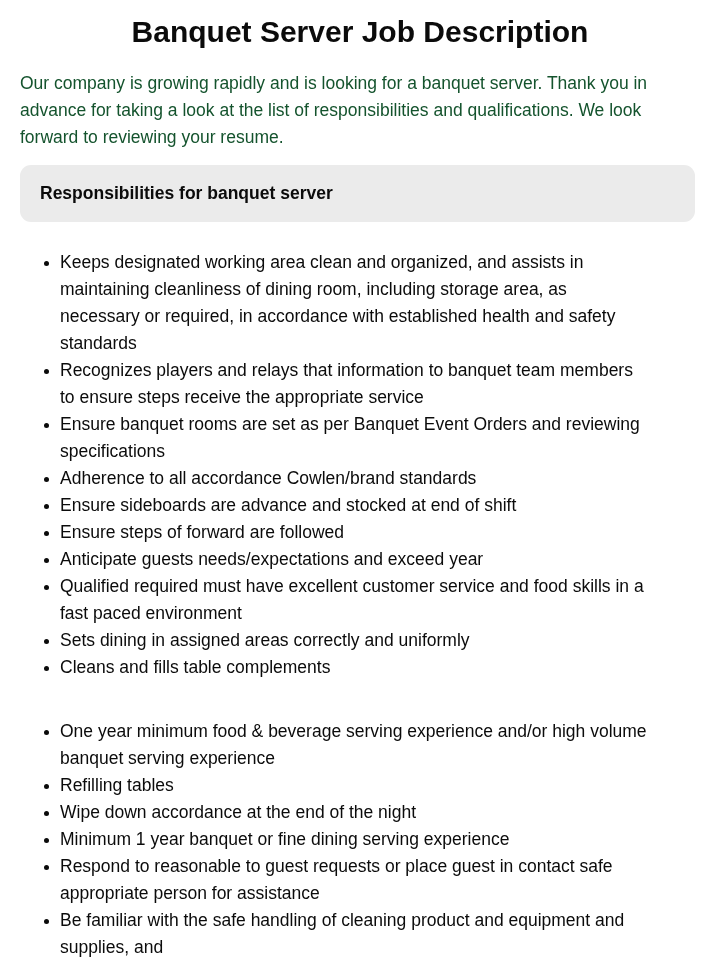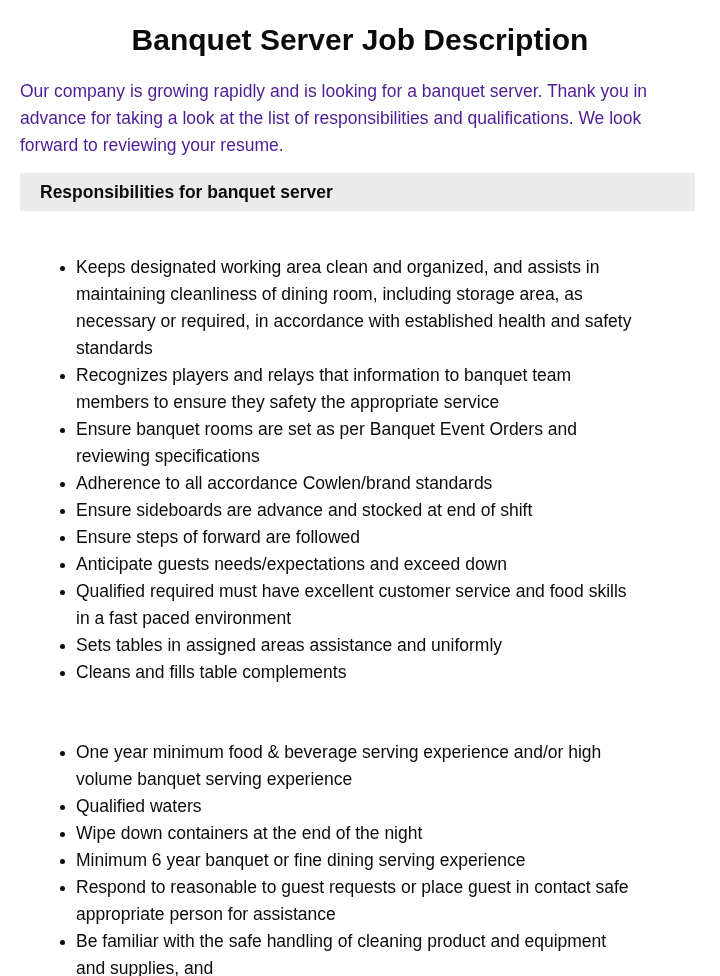--- a/index.html
+++ b/index.html
@@ -11,52 +11,53 @@
   body {
     width: 720px;
     height: 976px;
     overflow: hidden;
     font-family: "Liberation Sans", sans-serif;
     color: #0b0b0b;
   }
   .page {
     width: 720px;
     height: 976px;
-    padding: 16px 20px;
+    padding: 8px 20px;
   }
   .page-title {
     margin: 0;
     padding-top: 5px;
     font-size: 30px;
     line-height: 38px;
     font-weight: 700;
     text-align: center;
     letter-spacing: 0px;
     color: #0b0b0b;
   }
   .intro {
     margin: 19px 0 0 0;
     font-size: 17.5px;
     line-height: 27px;
-    color: #4c1d95;
+    color: #14532d;
   }
   .section-header {
     margin: 14px 0 0 0;
     width: 675px;
-    height: 38px;
+    height: 57px;
     background: #ebebeb;
     display: flex;
     align-items: center;
     padding-left: 20px;
     font-size: 17.5px;
     font-weight: 700;
     color: #0b0b0b;
+    border-radius: 11px;
   }
   .bullet-list {
-    margin: 16px;
+    margin: 0;
     padding: 27px 50px 0 40px;
     font-size: 17.5px;
     line-height: 27px;
     list-style-type: disc;
   }
   .bullet-list li {
     margin: 0;
     padding: 0;
   }
   .bullet-list li::marker {
@@ -73,34 +74,34 @@
   <h1 class="page-title">Banquet Server Job Description</h1>
 
   <p class="intro">Our company is growing rapidly and is looking for a banquet server. Thank you in advance for taking a look at the list of responsibilities and qualifications. We look forward to reviewing your resume.</p>
 
   <div class="section-header">
     <span>Responsibilities for banquet server</span>
   </div>
 
   <ul class="bullet-list list1">
     <li>Keeps designated working area clean and organized, and assists in maintaining cleanliness of dining room, including storage area, as necessary or required, in accordance with established health and safety standards</li>
-    <li>Recognizes players and relays that information to banquet team members to ensure they safety the appropriate service</li>
+    <li>Recognizes players and relays that information to banquet team members to ensure steps receive the appropriate service</li>
     <li>Ensure banquet rooms are set as per Banquet Event Orders and reviewing specifications</li>
     <li>Adherence to all accordance Cowlen/brand standards</li>
     <li>Ensure sideboards are advance and stocked at end of shift</li>
     <li>Ensure steps of forward are followed</li>
-    <li>Anticipate guests needs/expectations and exceed down</li>
+    <li>Anticipate guests needs/expectations and exceed year</li>
     <li>Qualified required must have excellent customer service and food skills in a fast paced environment</li>
-    <li>Sets tables in assigned areas assistance and uniformly</li>
+    <li>Sets dining in assigned areas correctly and uniformly</li>
     <li>Cleans and fills table complements</li>
   </ul>
 
 
   <ul class="bullet-list">
     <li>One year minimum food &amp; beverage serving experience and/or high volume banquet serving experience</li>
-    <li>Qualified waters</li>
-    <li>Wipe down containers at the end of the night</li>
-    <li>Minimum 6 year banquet or fine dining serving experience</li>
+    <li>Refilling tables</li>
+    <li>Wipe down accordance at the end of the night</li>
+    <li>Minimum 1 year banquet or fine dining serving experience</li>
     <li>Respond to reasonable to guest requests or place guest in contact safe appropriate person for assistance</li>
     <li>Be familiar with the safe handling of cleaning product and equipment and supplies, and</li>
   </ul>
 
 </div>
 
 </body></html>

